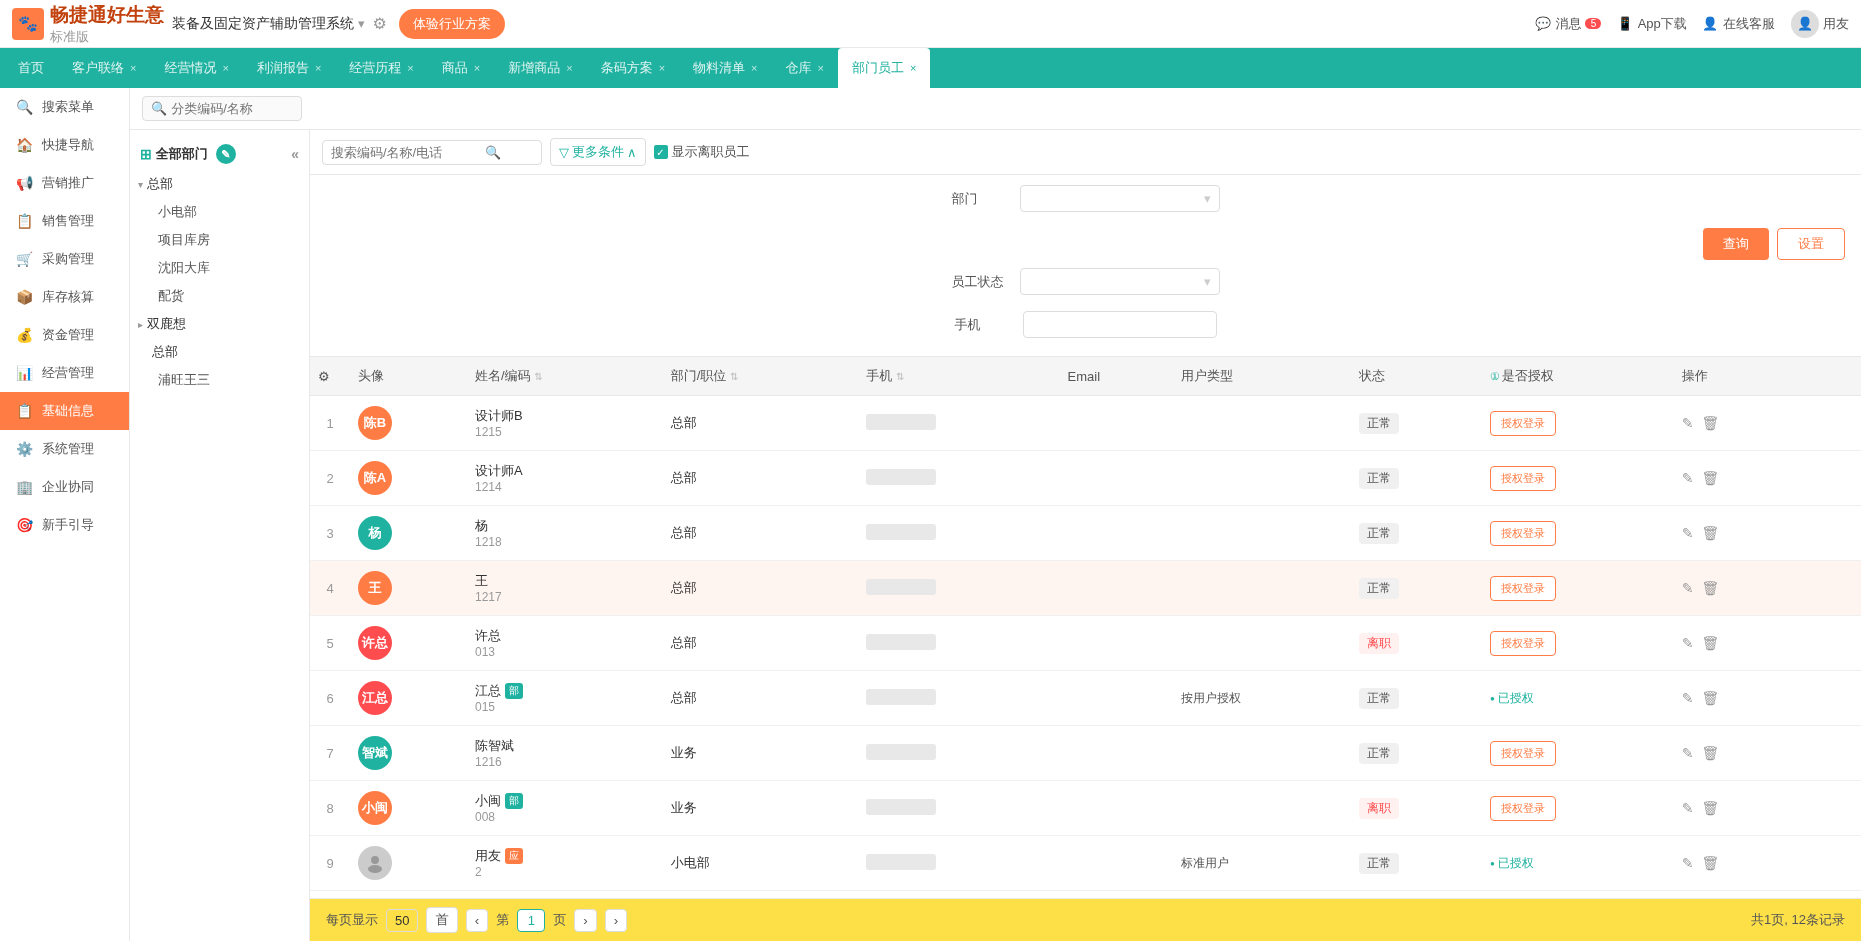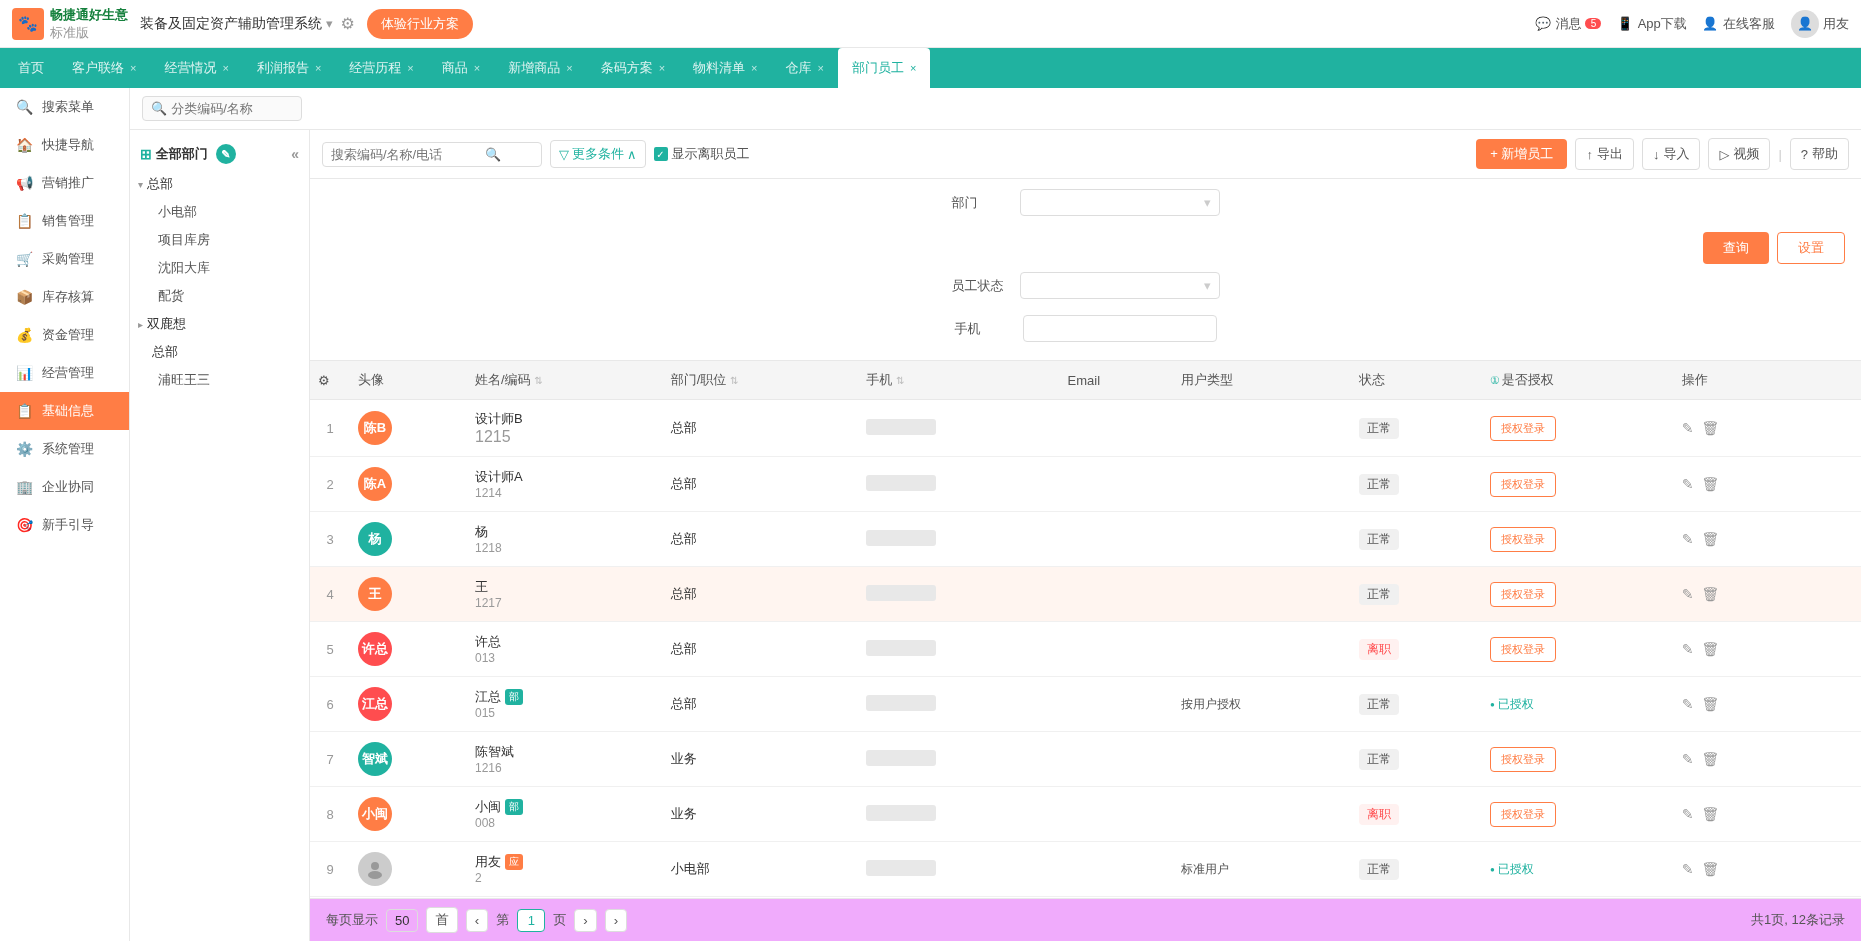--- a/index.html
+++ b/index.html
@@ -91,39 +91,39 @@
     .status-resigned { color: #ff4d4f; background: #fff1f0; border-radius: 4px; padding: 2px 8px; font-size: 12px; display: inline-block; }
     .btn-authorize { background: #fff; color: #ff7d45; border: 1px solid #ff7d45; border-radius: 4px; padding: 4px 10px; cursor: pointer; font-size: 11px; }
     .authorized { color: #20b2a0; font-size: 12px; display: flex; align-items: center; gap: 3px; }
     .authorized::before { content: '●'; font-size: 8px; }
     .user-type { color: #555; font-size: 12px; }
     .op-icons { display: flex; gap: 8px; align-items: center; }
     .op-icon { color: #999; cursor: pointer; font-size: 14px; }
     .phone-blur { background: #e8e8e8; border-radius: 3px; width: 70px; height: 16px; display: inline-block; }
 
     
-    .pagination { background: #f0abfc; border-top: 1px solid #e8e8e8; padding: 8px 16px; display: flex; align-items: center; gap: 8px; font-size: 13px; color: #555; }
+    .pagination { background: #fde047; border-top: 1px solid #e8e8e8; padding: 8px 16px; display: flex; align-items: center; gap: 8px; font-size: 13px; color: #555; }
     .page-size-val { border: 1px solid #ddd; border-radius: 4px; padding: 3px 8px; color: #333; }
     .page-btn { border: 1px solid #ddd; border-radius: 4px; padding: 3px 8px; cursor: pointer; background: #fff; color: #555; }
     .page-current { border: 1px solid #20b2a0; border-radius: 4px; padding: 3px 8px; color: #20b2a0; background: #fff; min-width: 28px; text-align: center; }
     .page-info { margin-left: auto; color: #555; }
     .sort-icon { color: #bbb; font-size: 10px; }
 
     
     ::-webkit-scrollbar { width: 6px; height: 6px; }
     ::-webkit-scrollbar-thumb { background: #ddd; border-radius: 3px; }
   </style>
 </head>
 <body>
 
 <div class="top-bar">
   <div class="logo-area">
     <div class="logo-icon">🐾</div>
     <div>
-      <div style="font-size:13px;font-weight:bold;color:#15803d;font-family:Liberation Serif, serif;">畅捷通好生意</div>
+      <div style="font-size:19px;font-weight:bold;color:#c2410c;font-family:Liberation Serif, serif;">畅捷通好生意</div>
       <div style="font-size:13px;color:#999;">标准版</div>
     </div>
   </div>
   <span class="system-title">装备及固定资产辅助管理系统</span>
   <span class="title-dropdown">▾</span>
   <span class="settings-icon">⚙</span>
   <button class="trial-btn">体验行业方案</button>
   <div class="top-right">
     <div class="top-right-item">
       <span>💬</span>
@@ -266,40 +266,20 @@
             <span style="color:#ccc;cursor:pointer;">🔍</span>
           </div>
           <div class="more-filter">
             <span>▽</span>
             <span>更多条件</span>
             <span>∧</span>
           </div>
           <div class="show-resigned">
             <div class="checkbox-green">✓</div>
             <span>显示离职员工</span>
-          </div>
-          <div class="action-btns">
-            <button class="btn-add">+ 新增员工</button>
-            <button class="btn-outline">
-              <span>↑</span>
-              <span>导出</span>
-            </button>
-            <button class="btn-outline">
-              <span>↓</span>
-              <span>导入</span>
-            </button>
-            <button class="btn-outline">
-              <span>▷</span>
-              <span>视频</span>
-            </button>
-            <span style="color:#ccc;font-size:13px;">|</span>
-            <button class="btn-outline">
-              <span>?</span>
-              <span>帮助</span>
-            </button>
           </div>
         </div>
 
         <div class="adv-filter">
           <div class="adv-filter-row">
             <div class="adv-filter-item">
               <span class="adv-filter-label">部门</span>
               <div class="adv-filter-select" style="width:200px;">
                 <span></span>
                 <span style="color:#ccc;">▾</span>
@@ -355,21 +335,21 @@
             <tbody id="table-body">
             <tr>
     <td style="text-align:center;color:#999;">1</td>
     <td>
                     <div class="avatar-circle" style="background:#ff7d45">陈B</div>
                   </td>
     <td>
       <div style="display:flex;align-items:flex-end;gap:2px;">
         <span>设计师B</span>
       </div>
-      <div style="color:#999;font-size:16px;">1215</div>
+      <div style="color:#999;font-size:12px;">1215</div>
     </td>
     <td>总部</td>
     <td>
       <span class="phone-blur"></span>
     </td>
     <td></td>
     <td><span class="user-type"></span></td>
     <td>
       <span class="status-normal" style="color:#555;background:#f0f0f0;">正常</span>
     </td>

